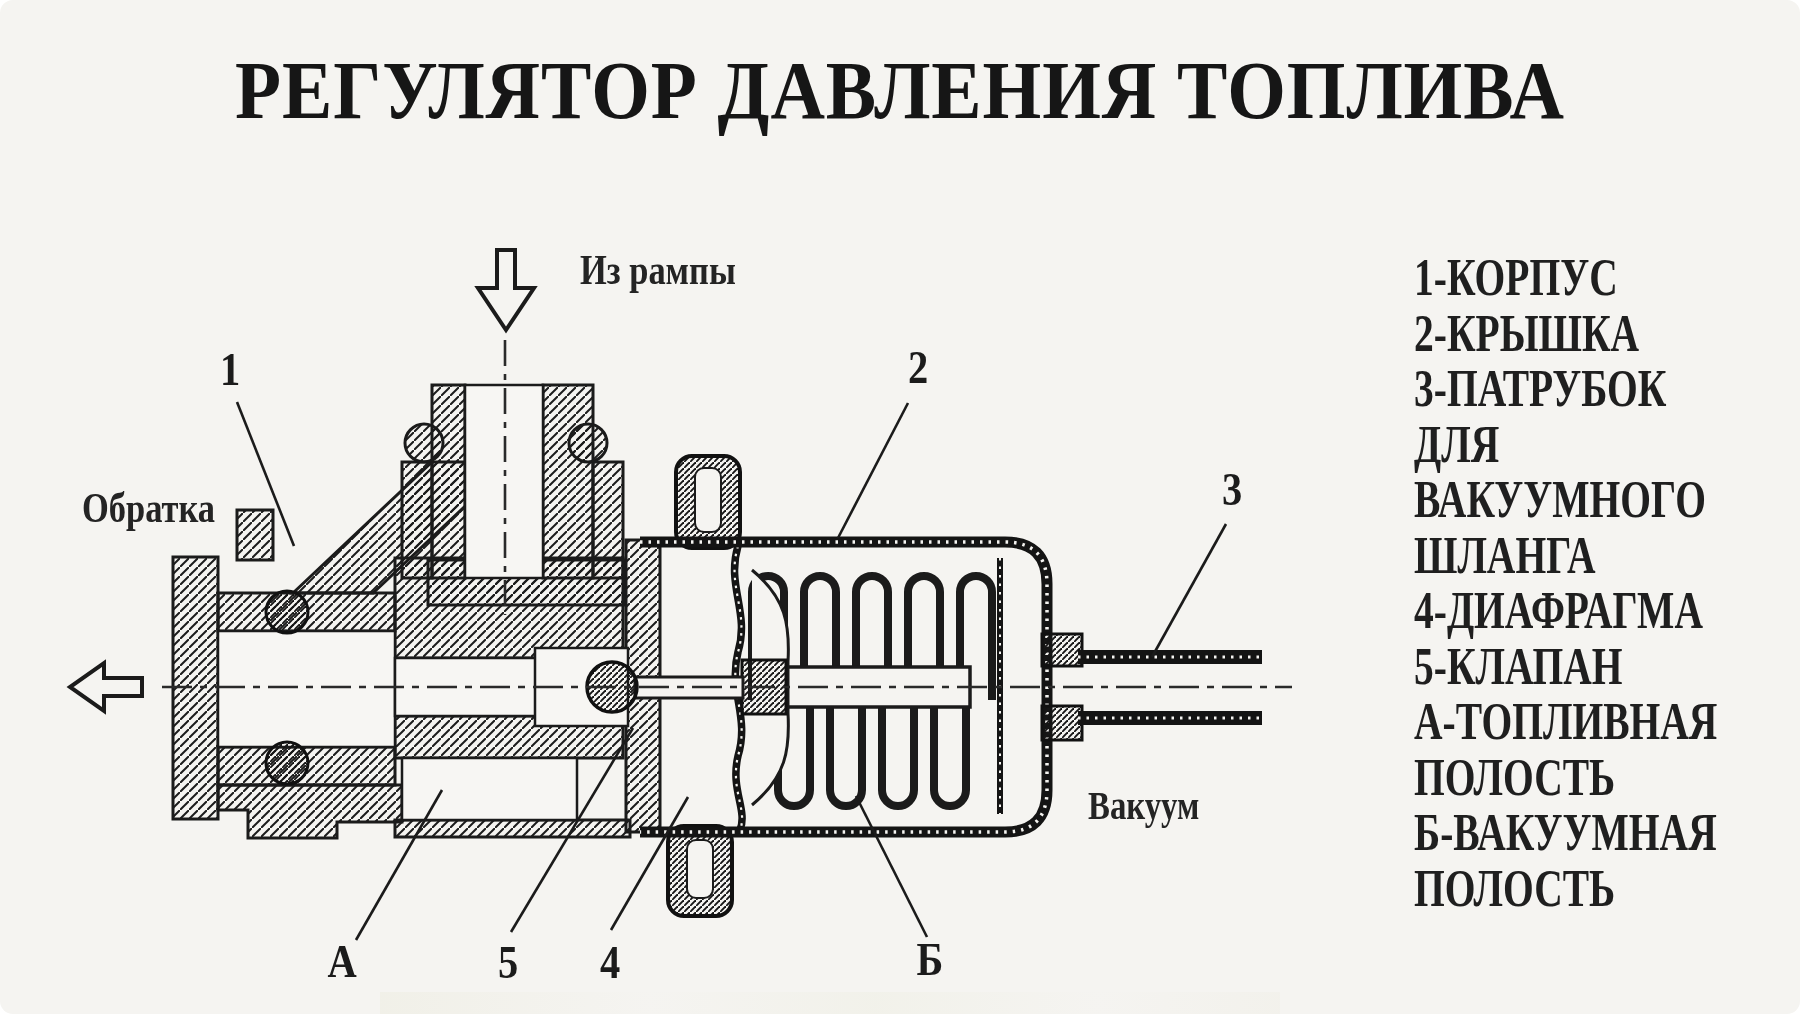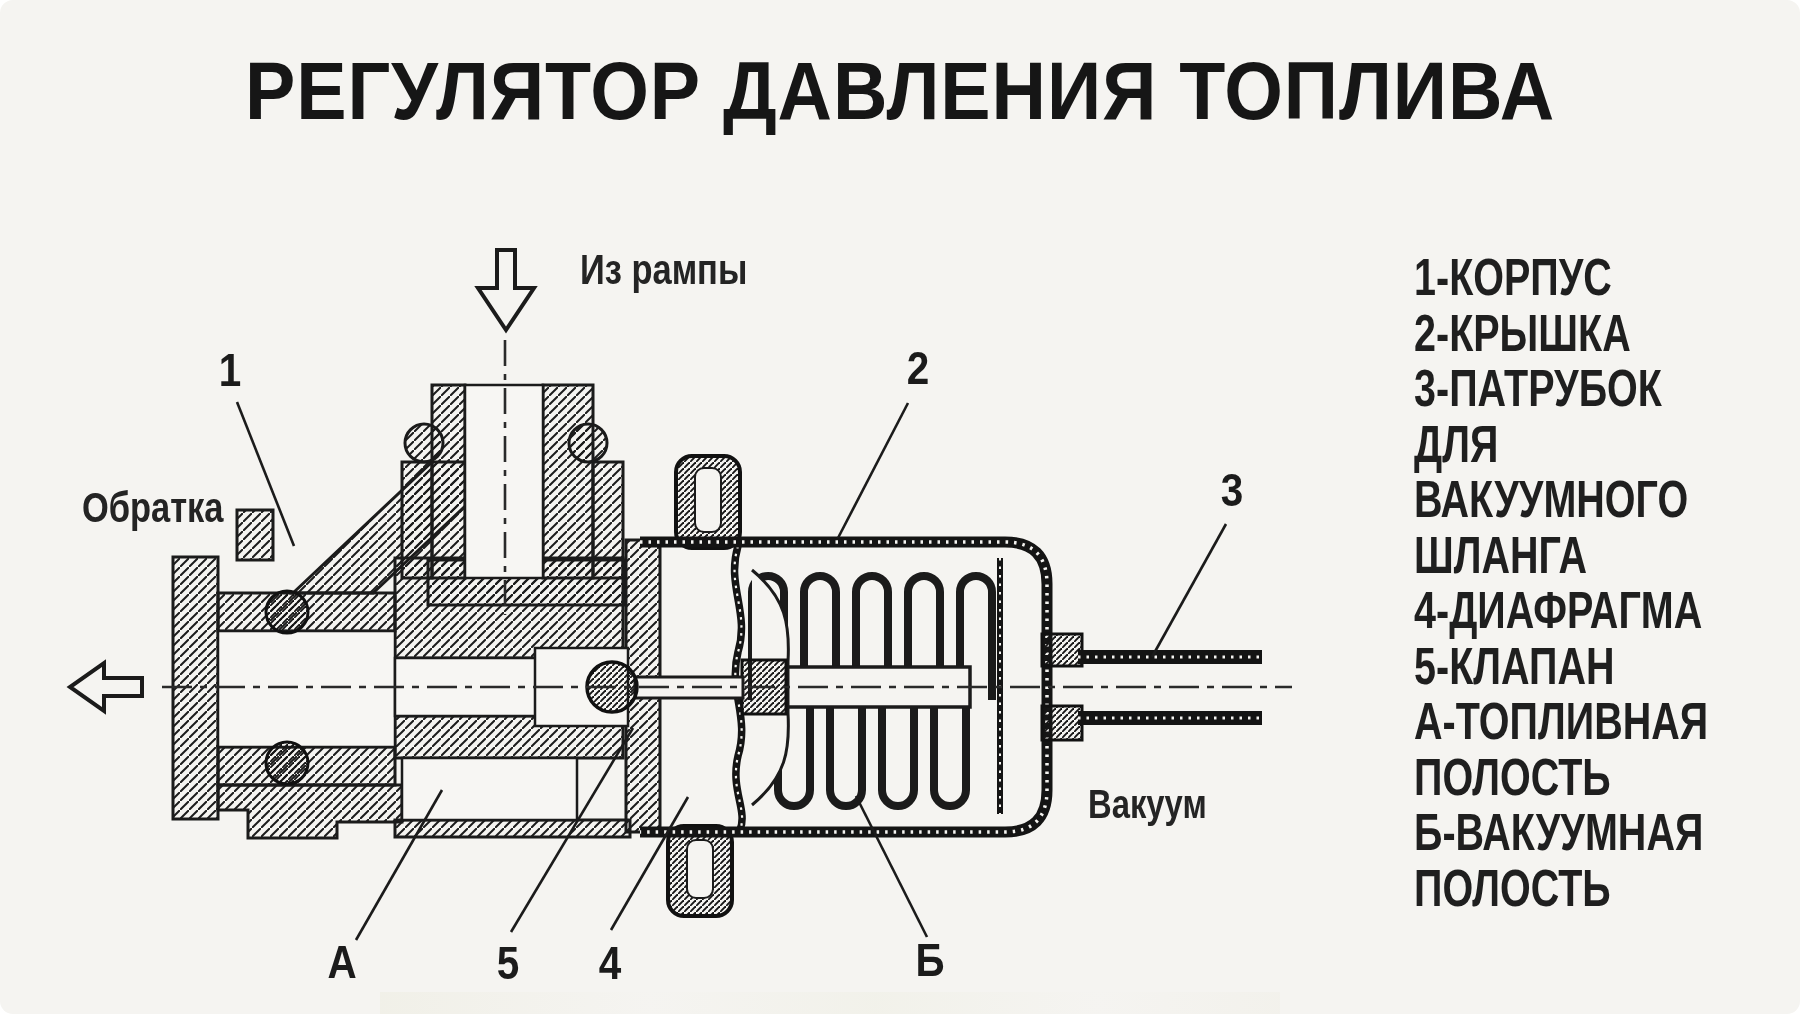--- a/index.html
+++ b/index.html
@@ -1,21 +1,21 @@
 <!DOCTYPE html>
 <html><head>
 <meta charset="utf-8">
 <style>
   html,body{margin:0;padding:0;}
   .page{
     position:relative;
     width:1800px;height:1014px;
     background:#f5f4f1;
     overflow:hidden;
-    font-family:Liberation Sans, sans-serif;
+    font-family:Liberation Serif, serif;
     color:#1b1b1b;
     border-radius:13px;
   }
   .page-title{
     position:absolute;top:44px;left:0;width:100%;
     text-align:center;
     font-size:82px;font-weight:bold;letter-spacing:1px;
     color:#161616;
     transform:scaleX(.92);
     white-space:nowrap;

